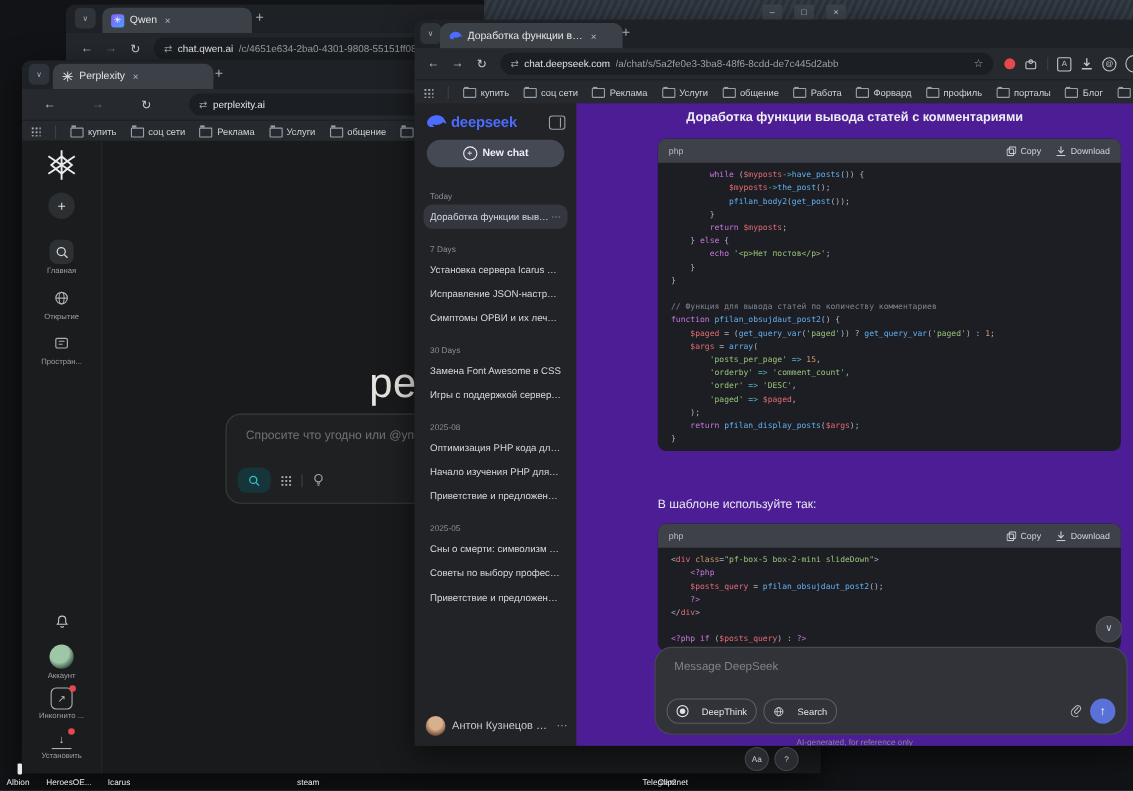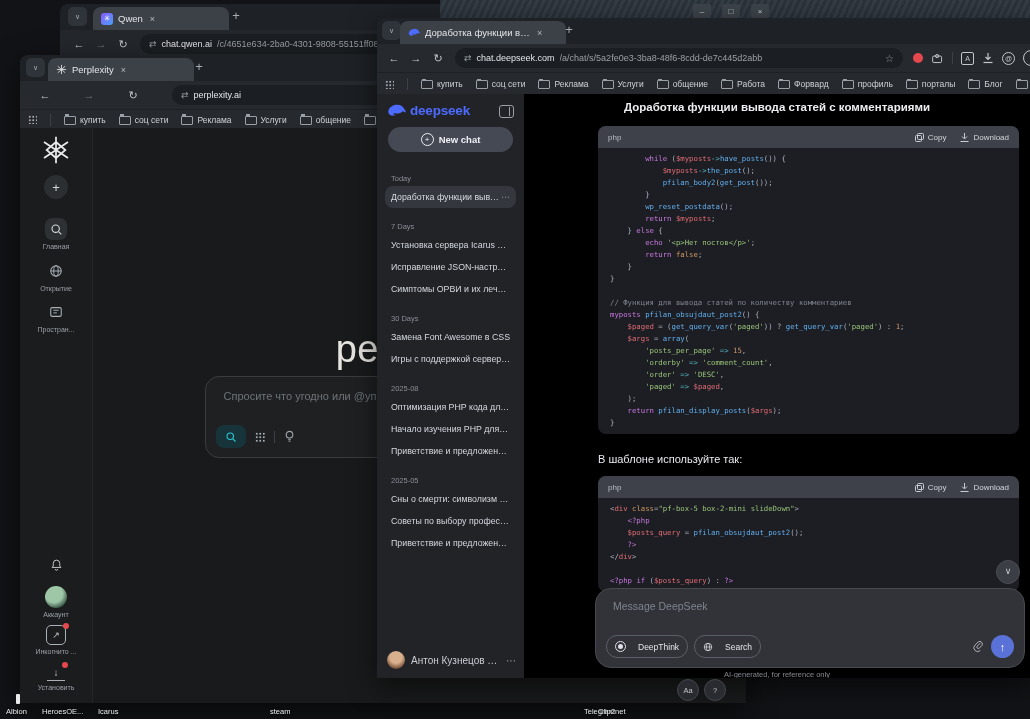--- a/index.html
+++ b/index.html
@@ -70,21 +70,21 @@
   .ds-list{position:absolute;left:0;right:0;top:66px;bottom:34px;overflow:hidden}
   .ds-glabel{height:14px;line-height:14px;margin-top:12px;padding-left:14px;font-size:7.5px;color:#8a8e96}
   .ds-glabel:first-child{margin-top:12px}
   .ds-item{height:22px;line-height:22px;margin:0 8px;padding:0 6px;color:#d5d8de;font-size:8.8px;
            white-space:nowrap;overflow:hidden;text-overflow:ellipsis;border-radius:8px}
   .ds-item.sel{background:#34373e;display:flex;align-items:center}
   .ds-item.sel .it{flex:1;white-space:nowrap;overflow:hidden;text-overflow:ellipsis}
   .ds-user{position:absolute;left:10px;right:8px;bottom:8px;height:20px;display:flex;align-items:center;gap:6px;
            color:#c9ccd2;font-size:10px}
   .ds-ava{width:18px;height:18px;border-radius:50%;background:radial-gradient(circle at 50% 35%,#d8b08c 0 40%,#7a523c 75%,#4a3327);flex:none}
-  .ds-main{flex:1;position:relative;background:#000000;overflow:hidden}
+  .ds-main{flex:1;position:relative;background:#4c1d95;overflow:hidden}
   .ds-h{position:absolute;left:0;right:0;top:0;height:26px;line-height:26px;text-align:center;
         color:#ecedf0;font-size:11.5px;font-weight:bold}
   .code{position:absolute;width:421px;border-radius:8px;overflow:hidden;background:#1d1e23}
   .chead{height:22px;background:#3e4149;display:flex;align-items:center;padding:0 10px;font-size:8px;color:#b9bdc5}
   .chead .lang{flex:1}
   .cbtn{display:flex;align-items:center;gap:4px;font-size:8px;color:#d3d6db;margin-left:14px}
   .cbody{padding:5px 12px;font-family:"DejaVu Sans Mono",monospace;font-size:7.3px}
   .cl{height:12px;line-height:12px;white-space:pre}
   .tk-kw{color:#c678dd}.tk-var{color:#e06c75}.tk-fn{color:#61afef}.tk-str{color:#98c379}
   .tk-num{color:#d19a66}.tk-com{color:#7f848e}.tk-pl{color:#abb2bf}.tk-op{color:#56b6c2}
@@ -459,30 +459,28 @@
                   <path d="M.5 8.5h8" stroke="#c8ccd2"></path>
                 </svg>
               <span>Download</span>
             </span>
           </div>
           <div class="cbody">
               <div class="cl"><span class="tk-pl">        </span><span class="tk-kw">while</span><span class="tk-pl"> (</span><span class="tk-var">$myposts</span><span class="tk-op">-&gt;</span><span class="tk-fn">have_posts</span><span class="tk-pl">()) {</span></div>
               <div class="cl"><span class="tk-pl">            </span><span class="tk-var">$myposts</span><span class="tk-op">-&gt;</span><span class="tk-fn">the_post</span><span class="tk-pl">();</span></div>
               <div class="cl"><span class="tk-pl">            </span><span class="tk-fn">pfilan_body2</span><span class="tk-pl">(</span><span class="tk-fn">get_post</span><span class="tk-pl">());</span></div>
               <div class="cl"><span class="tk-pl">        }</span></div>
-              <div class="cl"><span class="tk-pl">        </span><span class="tk-fn">wp_reset_postdata</span><span class="tk-pl">();</span></div>
               <div class="cl"><span class="tk-pl">        </span><span class="tk-kw">return</span><span class="tk-pl"> </span><span class="tk-var">$myposts</span><span class="tk-pl">;</span></div>
               <div class="cl"><span class="tk-pl">    } </span><span class="tk-kw">else</span><span class="tk-pl"> {</span></div>
               <div class="cl"><span class="tk-pl">        </span><span class="tk-kw">echo</span><span class="tk-pl"> </span><span class="tk-str">'&lt;p&gt;Нет постов&lt;/p&gt;'</span><span class="tk-pl">;</span></div>
-              <div class="cl"><span class="tk-pl">        </span><span class="tk-kw">return</span><span class="tk-pl"> </span><span class="tk-num">false</span><span class="tk-pl">;</span></div>
               <div class="cl"><span class="tk-pl">    }</span></div>
               <div class="cl"><span class="tk-pl">}</span></div>
               <div class="cl">&nbsp;</div>
               <div class="cl"><span class="tk-com">// Функция для вывода статей по количеству комментариев</span></div>
-              <div class="cl"><span class="tk-kw">myposts</span><span class="tk-pl"> </span><span class="tk-fn">pfilan_obsujdaut_post2</span><span class="tk-pl">() {</span></div>
+              <div class="cl"><span class="tk-kw">function</span><span class="tk-pl"> </span><span class="tk-fn">pfilan_obsujdaut_post2</span><span class="tk-pl">() {</span></div>
               <div class="cl"><span class="tk-pl">    </span><span class="tk-var">$paged</span><span class="tk-pl"> = (</span><span class="tk-fn">get_query_var</span><span class="tk-pl">(</span><span class="tk-str">'paged'</span><span class="tk-pl">)) ? </span><span class="tk-fn">get_query_var</span><span class="tk-pl">(</span><span class="tk-str">'paged'</span><span class="tk-pl">) : </span><span class="tk-num">1</span><span class="tk-pl">;</span></div>
               <div class="cl"><span class="tk-pl">    </span><span class="tk-var">$args</span><span class="tk-pl"> = </span><span class="tk-fn">array</span><span class="tk-pl">(</span></div>
               <div class="cl"><span class="tk-pl">        </span><span class="tk-str">'posts_per_page'</span><span class="tk-op"> =&gt; </span><span class="tk-num">15</span><span class="tk-pl">,</span></div>
               <div class="cl"><span class="tk-pl">        </span><span class="tk-str">'orderby'</span><span class="tk-op"> =&gt; </span><span class="tk-str">'comment_count'</span><span class="tk-pl">,</span></div>
               <div class="cl"><span class="tk-pl">        </span><span class="tk-str">'order'</span><span class="tk-op"> =&gt; </span><span class="tk-str">'DESC'</span><span class="tk-pl">,</span></div>
               <div class="cl"><span class="tk-pl">        </span><span class="tk-str">'paged'</span><span class="tk-op"> =&gt; </span><span class="tk-var">$paged</span><span class="tk-pl">,</span></div>
               <div class="cl"><span class="tk-pl">    );</span></div>
               <div class="cl"><span class="tk-pl">    </span><span class="tk-kw">return</span><span class="tk-pl"> </span><span class="tk-fn">pfilan_display_posts</span><span class="tk-pl">(</span><span class="tk-var">$args</span><span class="tk-pl">);</span></div>
               <div class="cl"><span class="tk-pl">}</span></div>
             </div>

